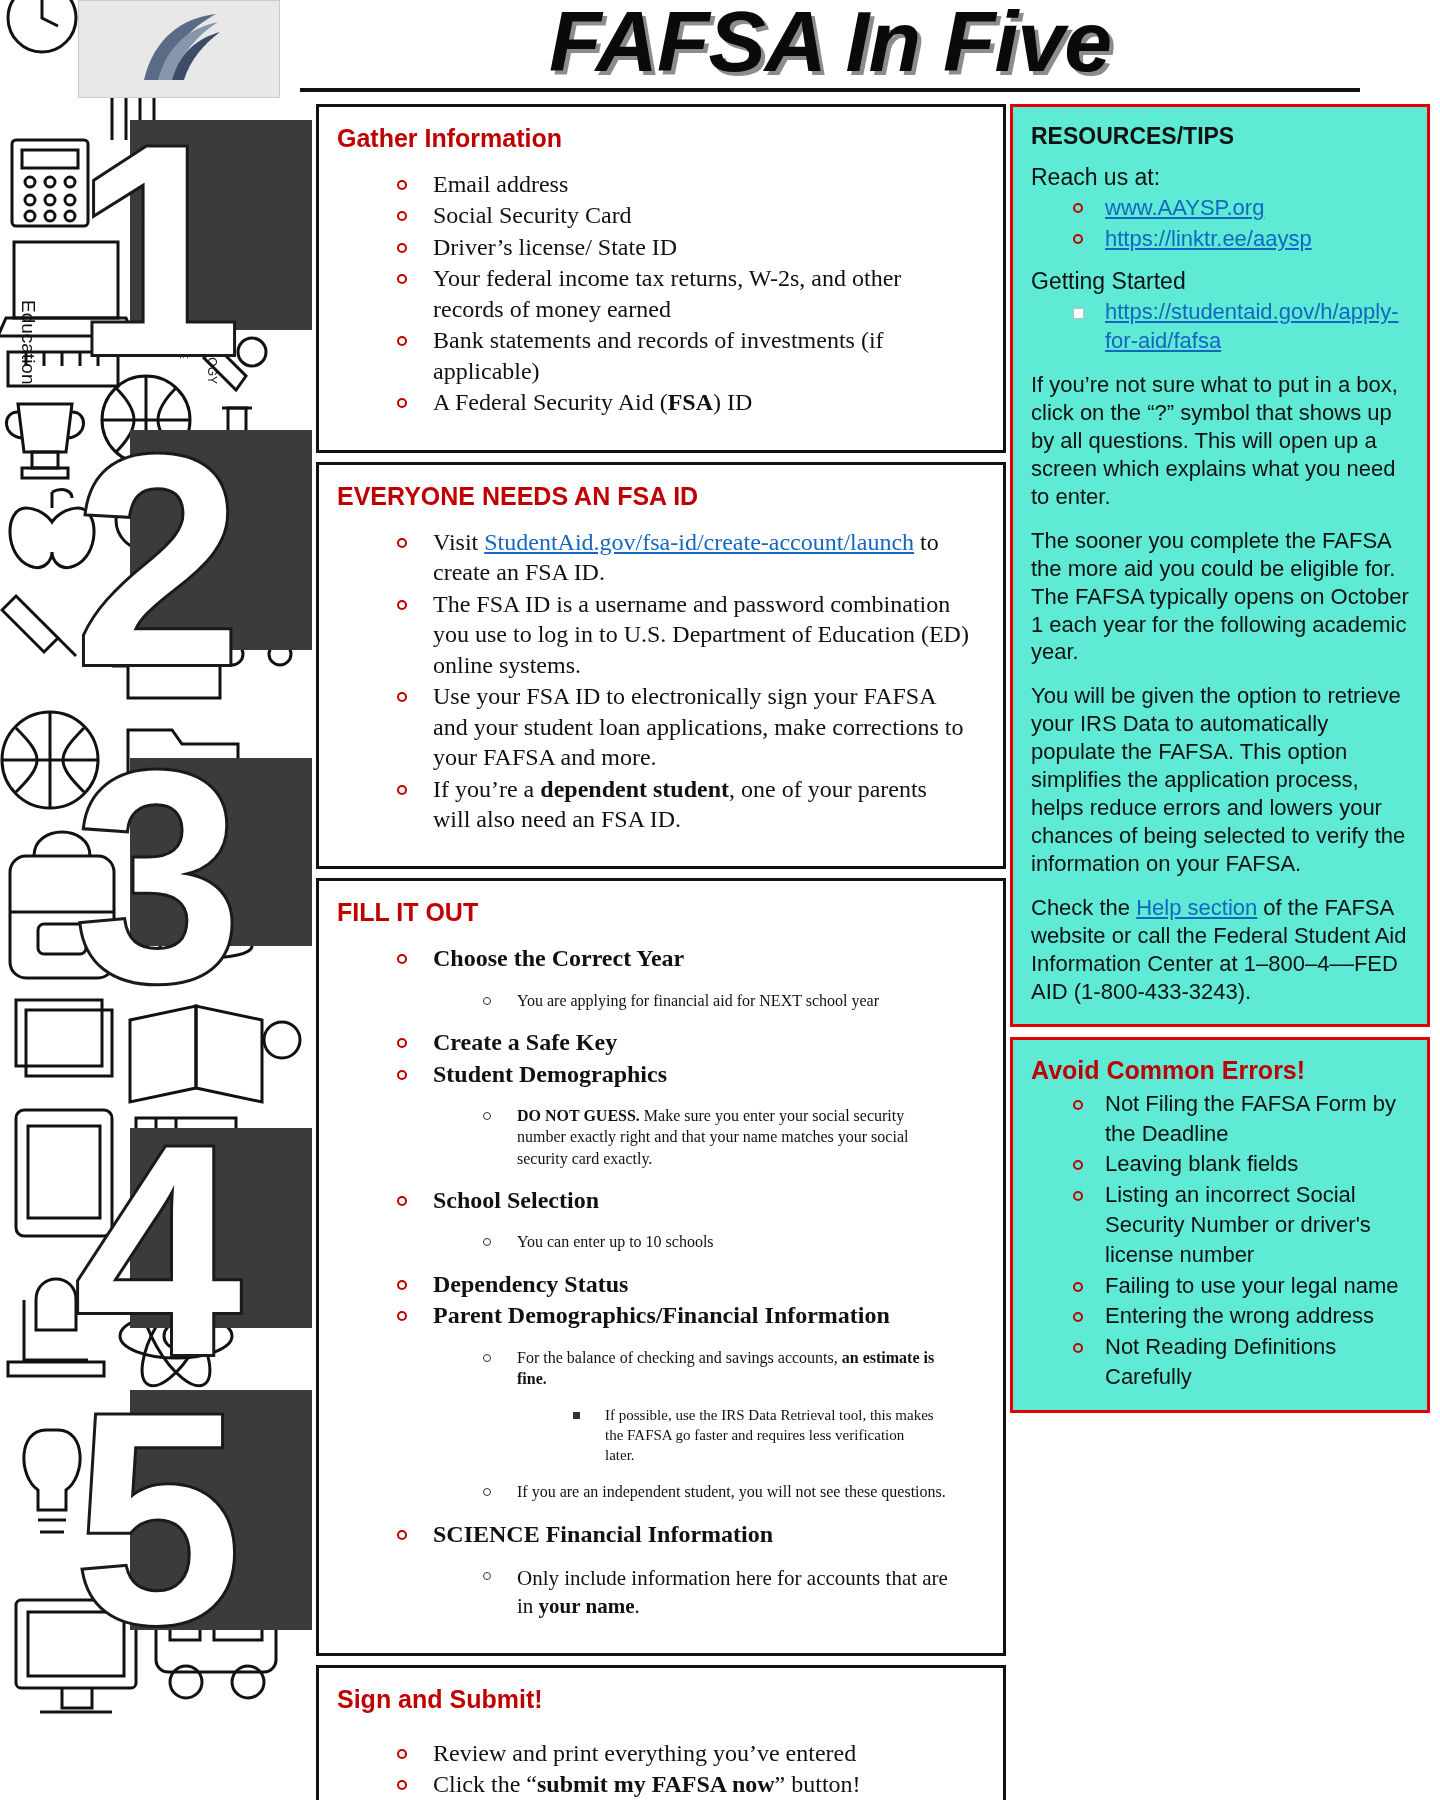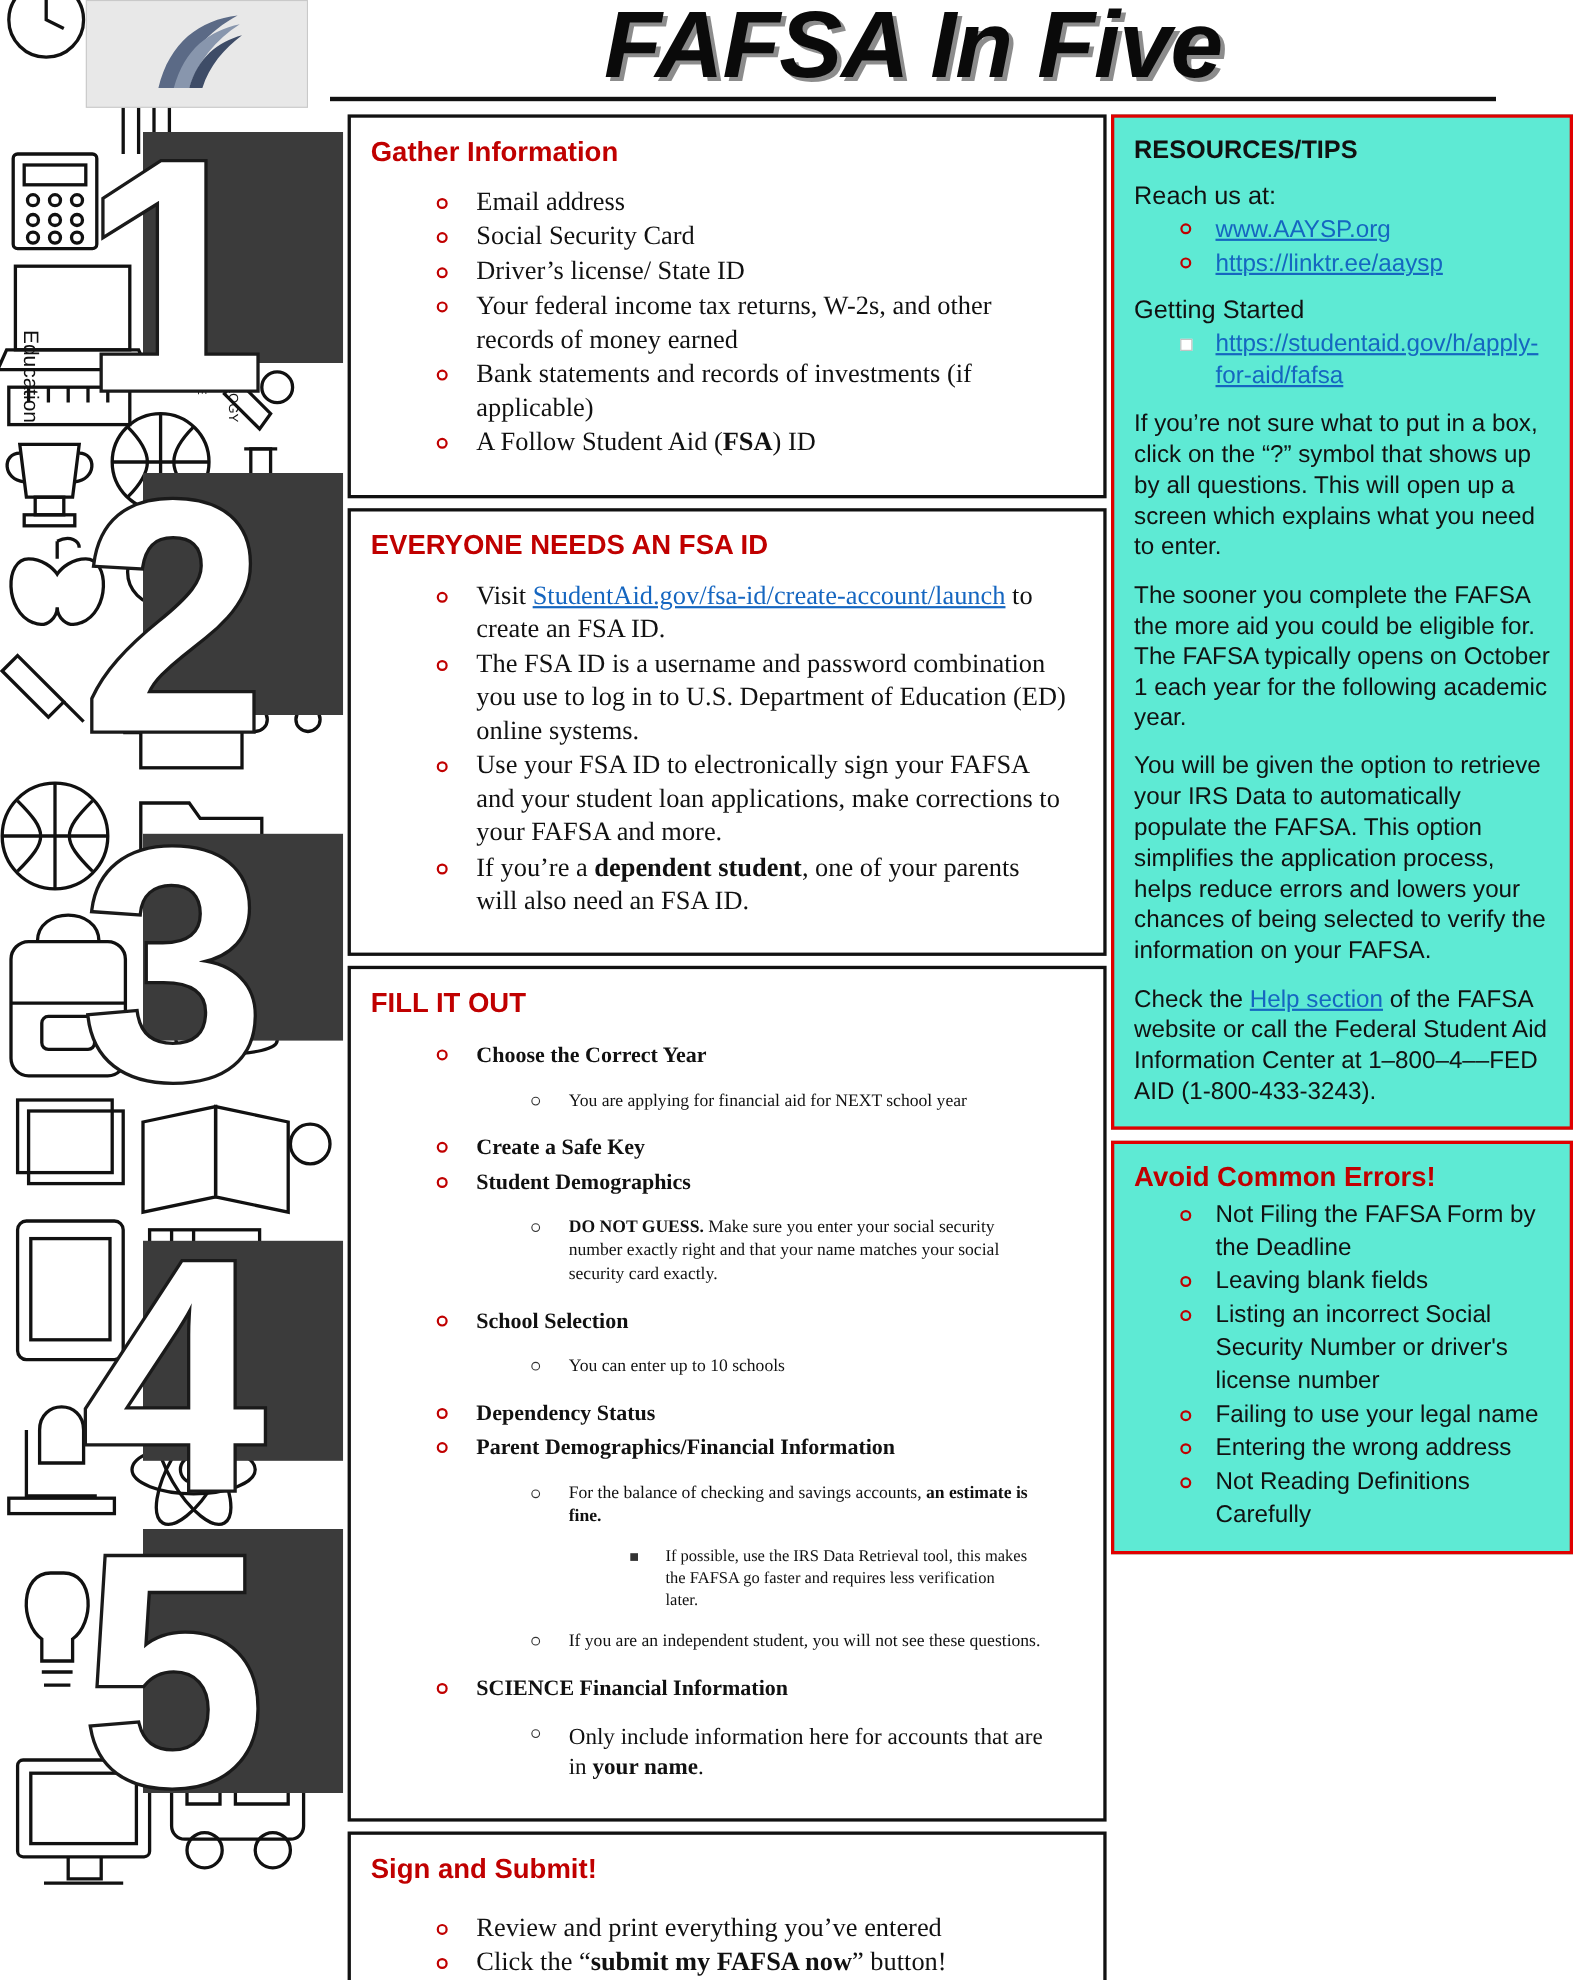--- a/index.html
+++ b/index.html
@@ -173,21 +173,21 @@
     top: 7px;
     width: 7px; height: 7px;
     background: #333;
   }
   .b { font-weight: bold; }
   a.lnk {
     color: #1566C0;
     text-decoration: underline;
     word-break: break-word;
   }
-  .step-big { font-weight: bold; font-size: 20px; }
+  .step-big { font-weight: bold; font-size: 24px; }
 
   
   .right-col {
     position: absolute;
     left: 1010px;
     top: 104px;
     width: 420px;
   }
   .panel {
     background: #5eead4;
@@ -427,21 +427,21 @@
   <div class="center-col">
 
     <div class="card">
       <div class="card-title">Gather Information</div>
       <ul class="lvl1">
         <li>Email address</li>
         <li>Social Security Card</li>
         <li>Driver’s license/ State ID</li>
         <li>Your federal income tax returns, W-2s, and other records of money earned</li>
         <li>Bank statements and records of investments (if applicable)</li>
-        <li><span>A Follow Student Aid (</span><span class="b">FSA</span><span>) ID</span></li>
+        <li><span>A Federal Security Aid (</span><span class="b">FSA</span><span>) ID</span></li>
       </ul>
     </div>
 
     <div class="card">
       <div class="card-title">EVERYONE NEEDS AN FSA ID</div>
       <ul class="lvl1">
         <li><span>Visit </span><a class="lnk" href="#">StudentAid.gov/fsa-id/create-account/launch</a><span> to create an FSA ID.</span></li>
         <li>The FSA ID is a username and password combination you use to log in to U.S. Department of Education (ED) online systems.</li>
         <li>Use your FSA ID to electronically sign your FAFSA and your student loan applications, make corrections to your FAFSA and more.</li>
         <li><span>If you’re a </span><span class="b">dependent student</span><span>, one of your parents will also need an FSA ID.</span></li>

